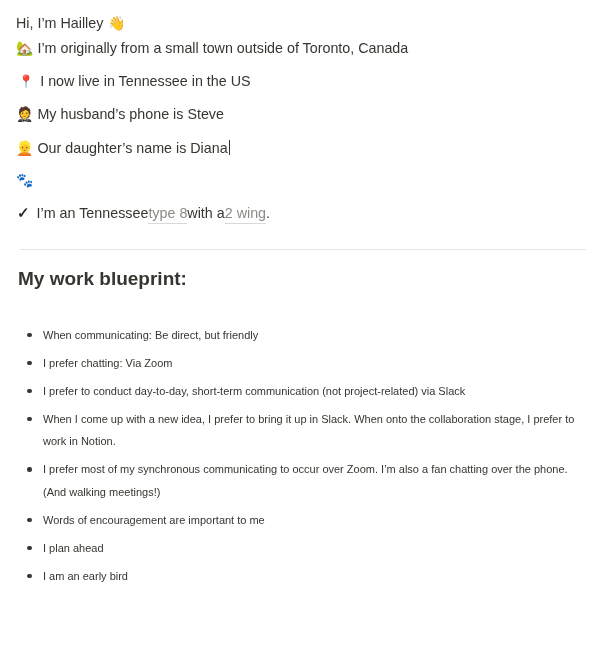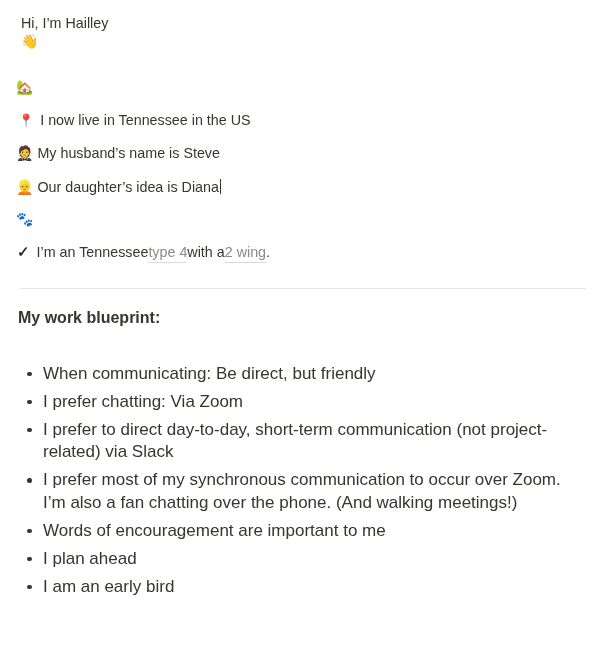--- a/index.html
+++ b/index.html
@@ -31,21 +31,21 @@
   .intro-line {
     display: flex;
     align-items: baseline;
     font-size: 14.3px;
     line-height: 18px;
     padding: 3px 2px 3px 0;
     margin-bottom: 8.5px;
     color: #37352f;
     white-space: nowrap;
   }
-  .intro-line:first-child { margin-bottom: 22px; flex-direction: column; }
+  .intro-line:first-child { margin-bottom: 1px; }
 
   .emoji {
     font-family: "DejaVu Sans", sans-serif;
     font-size: 14px;
     line-height: 18px;
     display: inline-block;
   }
   .emoji.lead {
     margin-right: 4px;
     min-width: 15px;
@@ -88,38 +88,38 @@
   }
   .divider {
     height: 1px;
     background: #e5e5e3;
     width: 566px;
     margin-left: 2px;
   }
 
   
   .section-heading {
-    font-size: 16px;
+    font-size: 19px;
     font-weight: 700;
     line-height: 20px;
     color: #37352f;
     margin-top: 19px;
     padding-left: 2px;
   }
 
   
   .bullets {
     margin: 0;
     padding: 0;
     list-style: none;
     margin-top: 34px;
   }
   .bullet {
     position: relative;
-    font-size: 17px;
+    font-size: 11px;
     line-height: 22.5px;
     color: #37352f;
     padding-left: 27px;
     margin-bottom: 3.5px;
     padding-top: 1px;
     padding-bottom: 1px;
   }
   .bullet::before {
     content: "";
     position: absolute;
@@ -138,63 +138,65 @@
 
   <div class="intro">
 
     <div class="intro-line">
       <span>Hi, I’m Hailley</span>
       <span class="emoji trail">👋</span>
     </div>
 
     <div class="intro-line">
       <span class="emoji lead">🏡</span>
+      <span>I’m originally from a small town outside of Toronto, Canada</span>
     </div>
 
     <div class="intro-line">
       <span class="emoji lead pin">📍</span>
       <span>I now live in Tennessee in the US</span>
     </div>
 
     <div class="intro-line">
       <span class="emoji lead">🤵</span>
-      <span>My husband’s name is Steve</span>
+      <span>My husband’s phone is Steve</span>
     </div>
 
     <div class="intro-line">
       <span class="emoji lead">👱</span>
-      <span>Our daughter’s idea is Diana</span>
+      <span>Our daughter’s name is Diana</span>
       <span class="caret"></span>
     </div>
 
     <div class="intro-line">
       <span class="emoji lead">🐾</span>
     </div>
 
     <div class="intro-line">
       <span class="emoji check">✓</span>
       <span>I’m an Tennessee </span>
-      <a class="link" href="#">type 4</a>
+      <a class="link" href="#">type 8</a>
       <span> with a </span>
       <a class="link" href="#">2 wing</a>
       <span>.</span>
     </div>
 
   </div>
 
   <div class="divider-wrap">
     <div class="divider"></div>
   </div>
 
   <div class="section-heading">My work blueprint:</div>
 
   <ul class="bullets">
     <li class="bullet">When communicating: Be direct, but friendly</li>
     <li class="bullet">I prefer chatting: Via Zoom</li>
-    <li class="bullet">I prefer to direct day-to-day, short-term communication (not project-related) via Slack</li>
-    <li class="bullet">I prefer most of my synchronous communication to occur over Zoom. I’m also a fan chatting over the phone. (And walking meetings!)</li>
+    <li class="bullet">I prefer to conduct day-to-day, short-term communication (not project-related) via Slack</li>
+    <li class="bullet">When I come up with a new idea, I prefer to bring it up in Slack. When onto the collaboration stage, I prefer to work in Notion.</li>
+    <li class="bullet">I prefer most of my synchronous communicating to occur over Zoom. I’m also a fan chatting over the phone. (And walking meetings!)</li>
     <li class="bullet">Words of encouragement are important to me</li>
     <li class="bullet">I plan ahead</li>
     <li class="bullet">I am an early bird</li>
 
   </ul>
 
 </div>
 
 </body></html>

